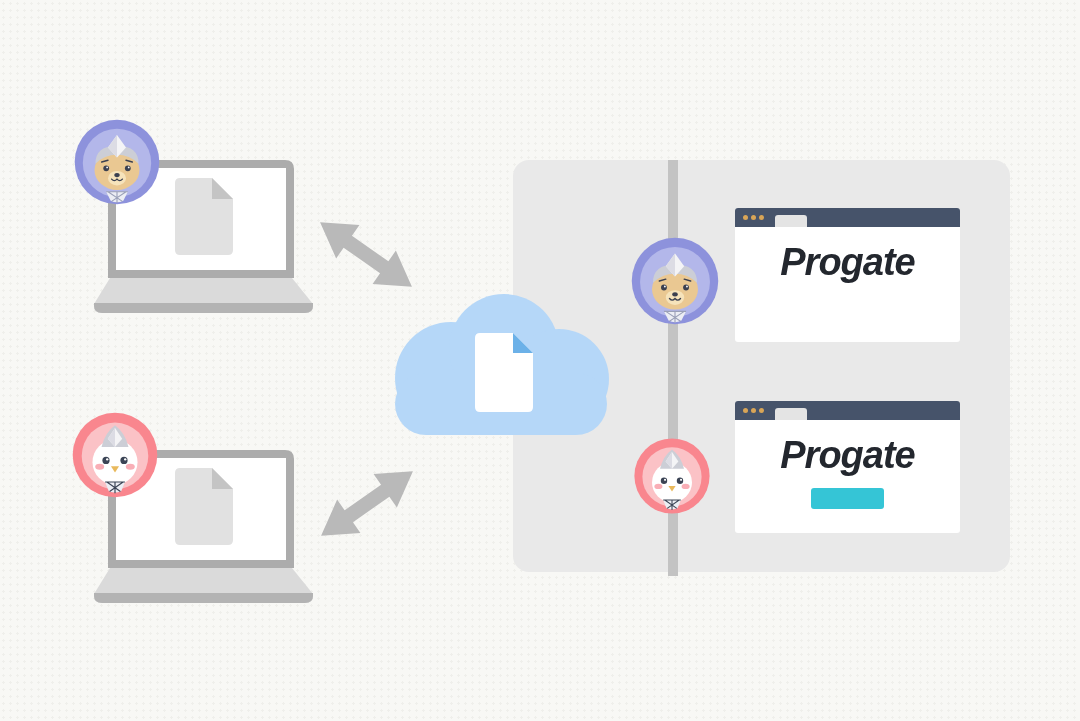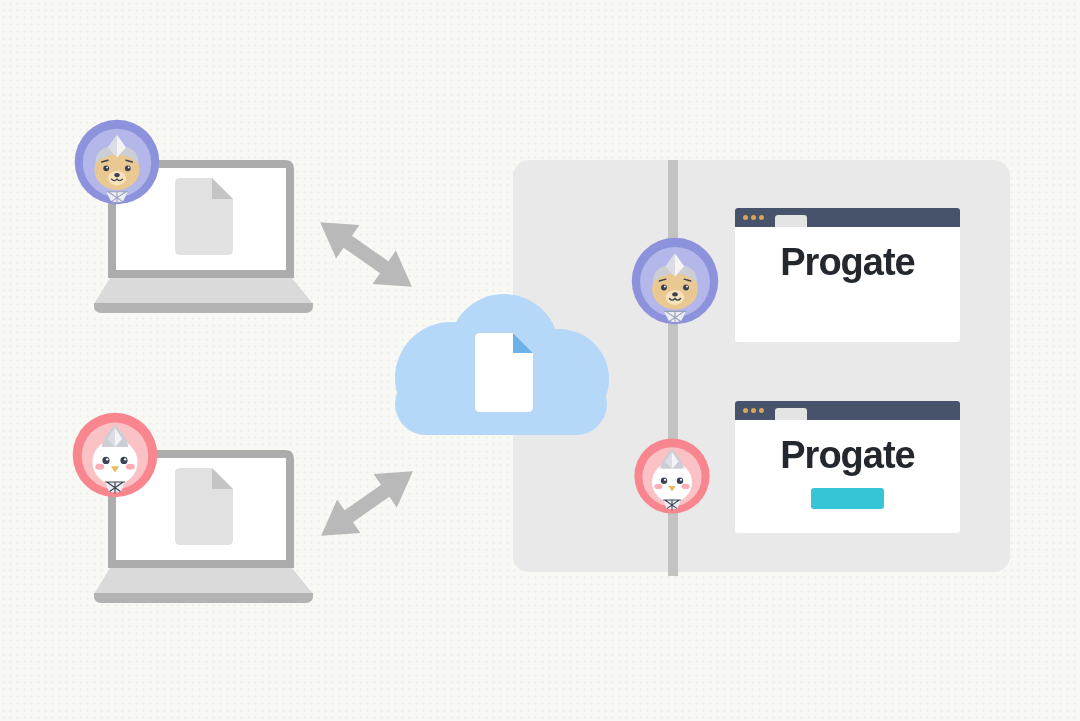--- a/index.html
+++ b/index.html
@@ -5,20 +5,21 @@
   html,body{margin:0;padding:0;}
   body{
     width:1080px;height:721px;overflow:hidden;
     font-family:"Liberation Sans", sans-serif;
   }
   #canvas{
     position:relative;width:1080px;height:721px;
     background-color:#f8f8f5;
     background-image:radial-gradient(#efefeb 1px, transparent 1.2px);
     background-size:7px 7px;
+    font-style:italic;
   }
   .abs{position:absolute;}
 
   
   .panel{left:513px;top:160px;width:497px;height:412px;background:#e9e9e9;border-radius:16px;z-index:1;}
   .timeline{left:668px;top:160px;width:10px;height:416px;background:#c3c3c3;z-index:2;}
 
   
   .browser{width:225px;background:#ffffff;border-radius:3px;z-index:3;}
   .browser.top{left:735px;top:208px;height:134px;}

